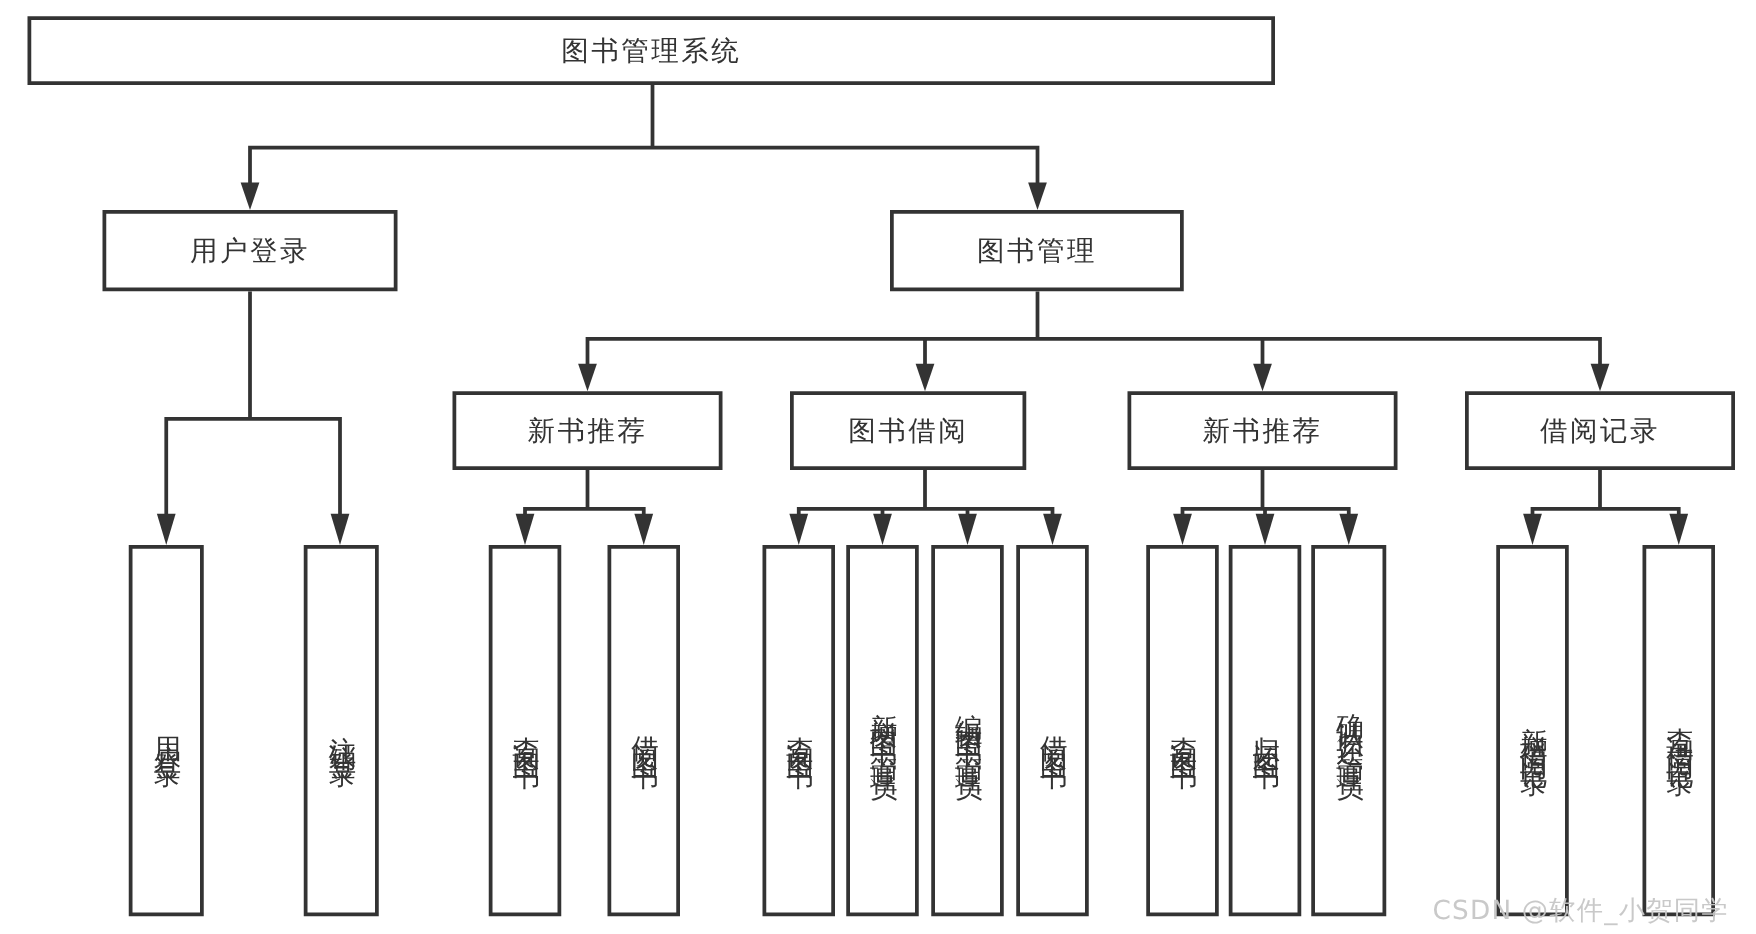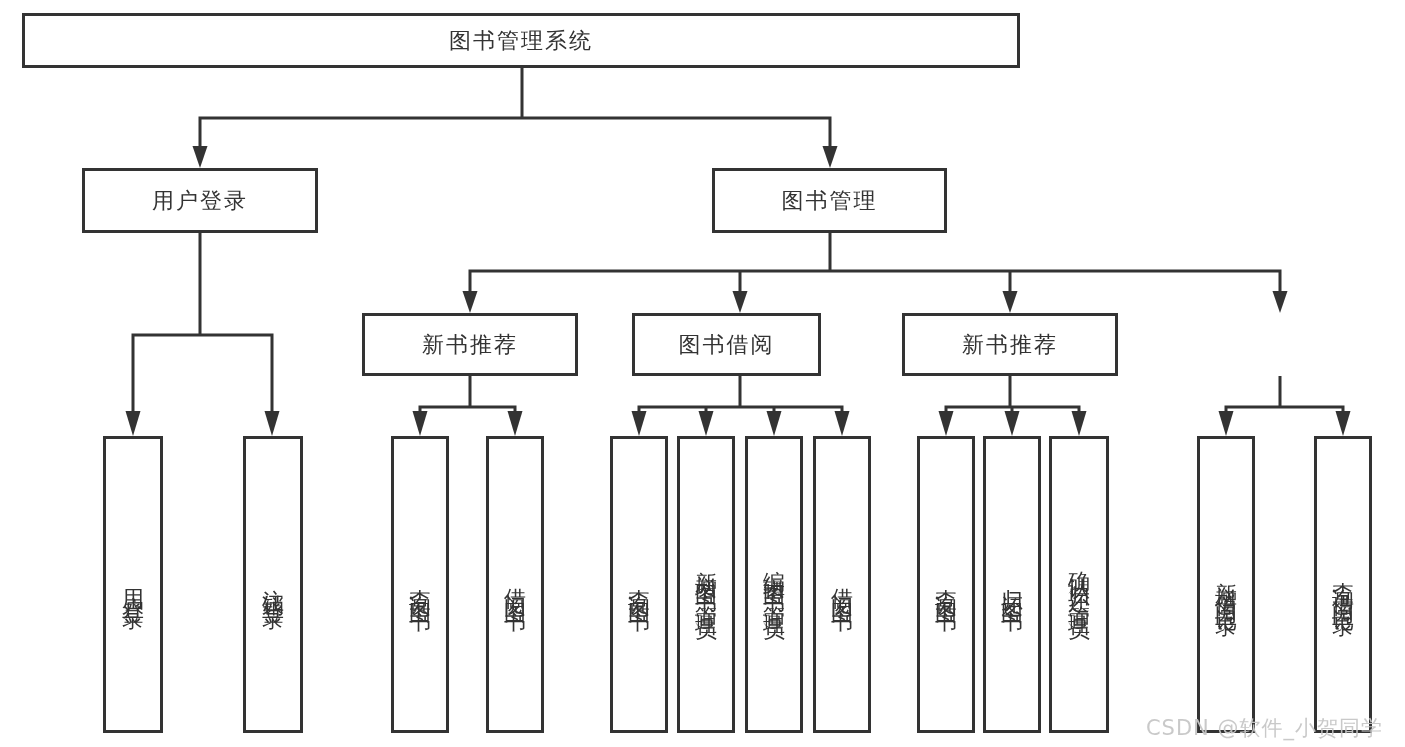--- a/index.html
+++ b/index.html
@@ -108,20 +108,21 @@
   </svg>
 
   <div class="box" style="left:22px;top:13px;width:998px;height:55px">图书管理系统</div>
 
   <div class="box" style="left:82px;top:168px;width:236px;height:65px">用户登录</div>
   <div class="box" style="left:712px;top:168px;width:235px;height:65px">图书管理</div>
 
   <div class="box" style="left:362px;top:313px;width:216px;height:63px">新书推荐</div>
   <div class="box" style="left:632px;top:313px;width:189px;height:63px">图书借阅</div>
   <div class="box" style="left:902px;top:313px;width:216px;height:63px">新书推荐</div>
+  <div class="box" style="left:1172px;top:313px;width:216px;height:63px">借阅记录</div>
 
   <div class="box leaf" style="left:103px;top:436px;width:60px;height:297px">用户登录</div>
   <div class="box leaf" style="left:243px;top:436px;width:60px;height:297px">注销登录</div>
 
   <div class="box leaf" style="left:391px;top:436px;width:58px;height:297px">查询图书</div>
   <div class="box leaf" style="left:486px;top:436px;width:58px;height:297px">借阅图书</div>
 
   <div class="box leaf" style="left:610px;top:436px;width:58px;height:297px">查询图书</div>
   <div class="box leaf" style="left:677px;top:436px;width:58px;height:297px">新增图书（管理员）</div>
   <div class="box leaf" style="left:745px;top:436px;width:58px;height:297px">编辑图书（管理员）</div>

